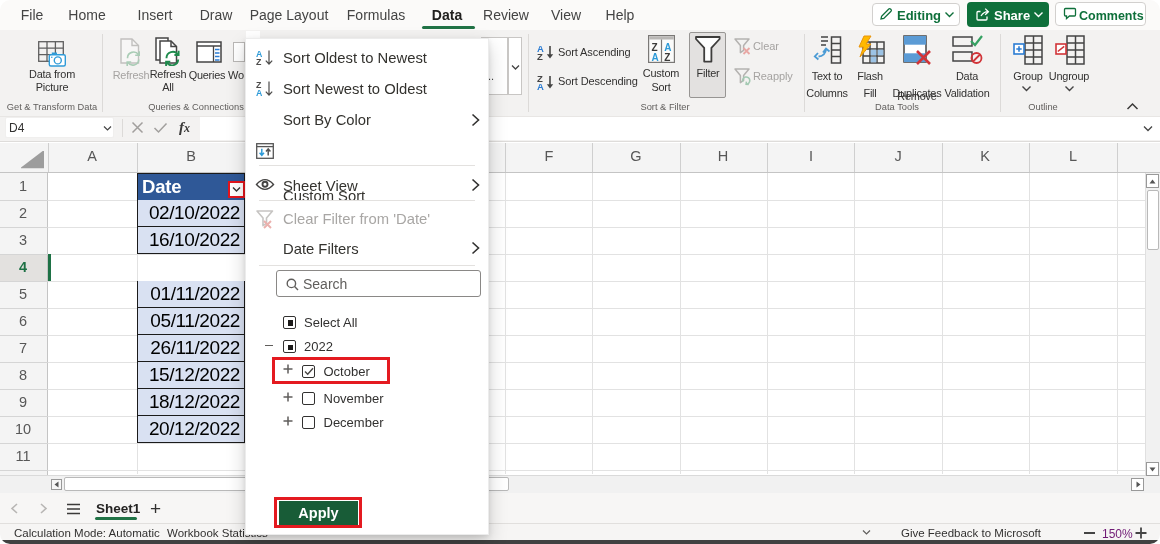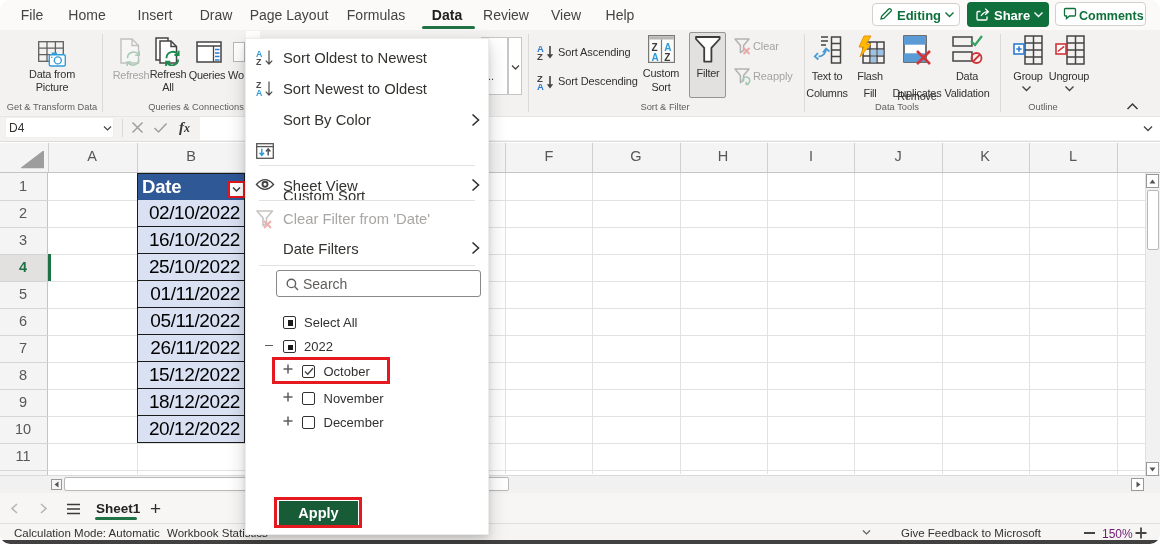--- a/index.html
+++ b/index.html
@@ -345,21 +345,20 @@
 <div class="gl" style="left:0;top:362px;width:48px;height:1px;background:#d5d5d5;"></div>
 <div class="gl" style="left:0;top:389px;width:48px;height:1px;background:#d5d5d5;"></div>
 <div class="gl" style="left:0;top:416px;width:48px;height:1px;background:#d5d5d5;"></div>
 <div class="gl" style="left:0;top:443px;width:48px;height:1px;background:#d5d5d5;"></div>
 <div class="gl" style="left:0;top:470px;width:48px;height:1px;background:#d5d5d5;"></div>
 
 <div class="abs" style="left:137px;top:173px;width:108px;height:27.5px;background:#2f5897;border:1.5px solid #1b1b1b;box-sizing:border-box;"></div>
 <div class="abs" style="left:142px;top:176px;font-size:18.5px;font-weight:bold;color:#fff;letter-spacing:-0.2px;">Date</div>
 <div class="dcell" style="top:200px;"><span>02/10/2022</span></div>
 <div class="dcell" style="top:227px;"><span>16/10/2022</span></div>
-<div class="dcell" style="top:254px;"><span>25/10/2022</span></div>
 <div class="dcell" style="top:281px;"><span>01/11/2022</span></div>
 <div class="dcell" style="top:308px;"><span>05/11/2022</span></div>
 <div class="dcell" style="top:335px;"><span>26/11/2022</span></div>
 <div class="dcell" style="top:362px;"><span>15/12/2022</span></div>
 <div class="dcell" style="top:389px;"><span>18/12/2022</span></div>
 <div class="dcell" style="top:416px;"><span>20/12/2022</span></div>
 
 <div class="abs" style="left:228px;top:181px;width:17px;height:17px;background:#fff;border:2.5px solid #e3151d;box-sizing:border-box;"></div>
 <svg class="abs" style="left:232px;top:186px;" width="9" height="7" viewBox="0 0 9 7">
       <path d="M1 1.5 L4.5 5 L8 1.5" fill="none" stroke="#333" stroke-width="1.4"></path>

